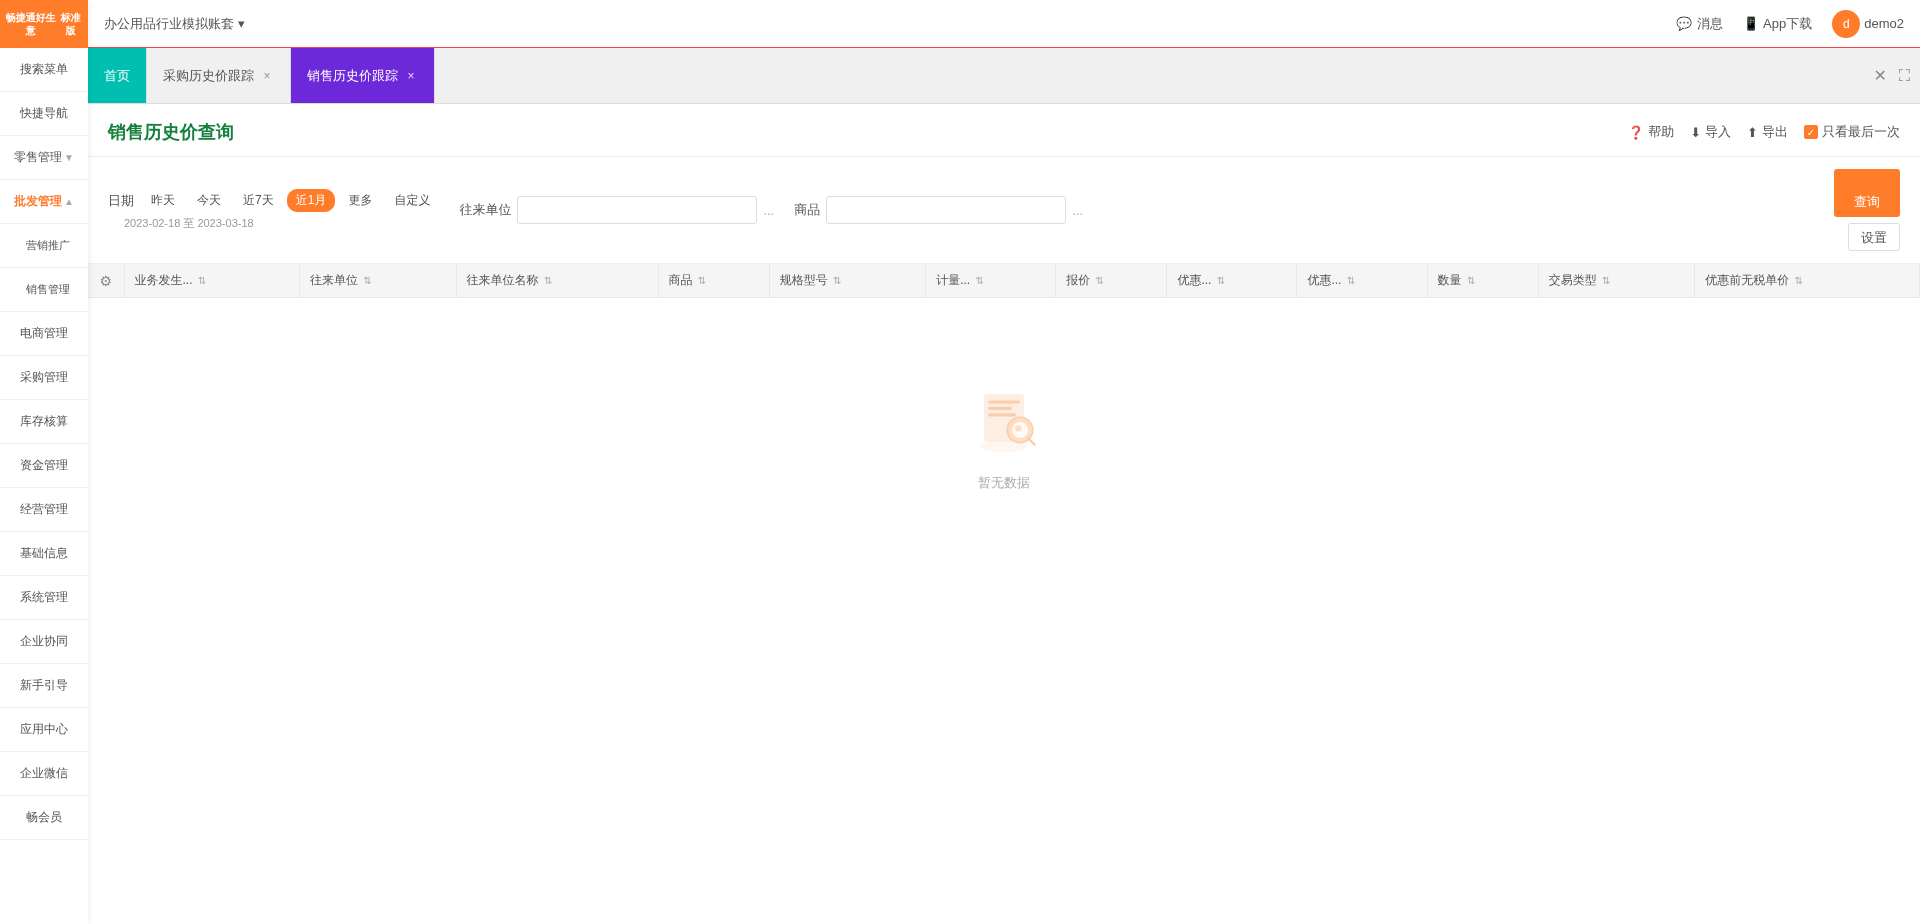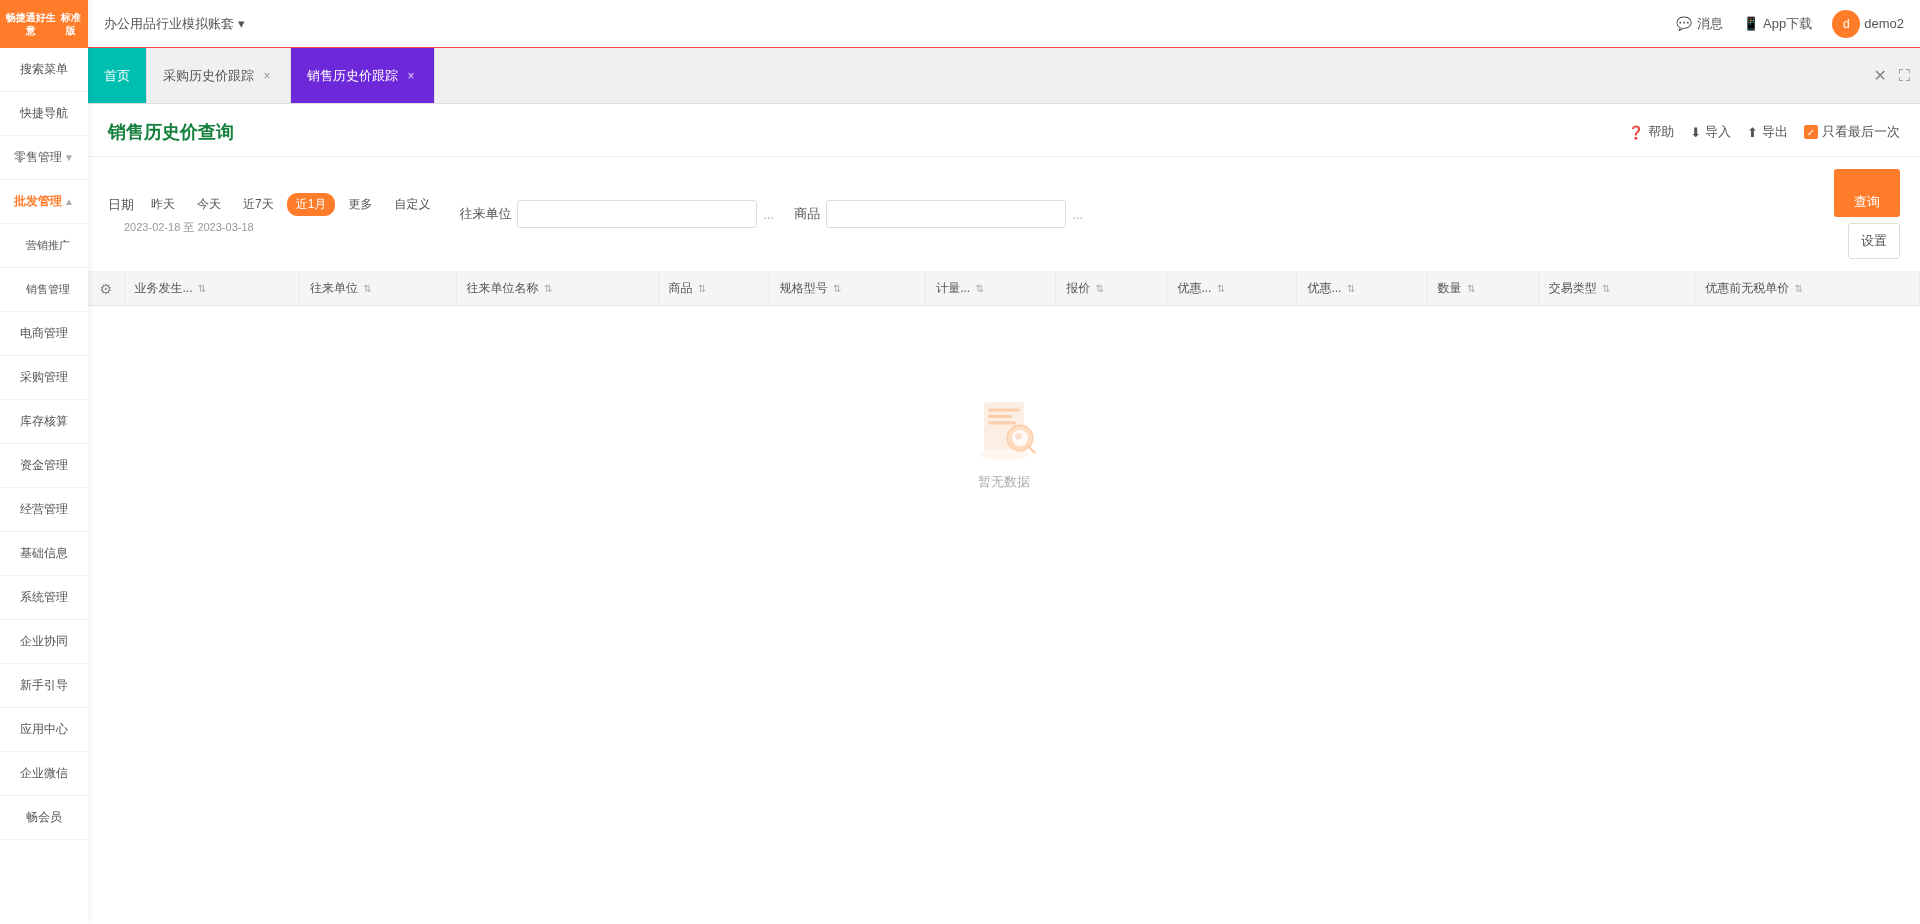--- a/index.html
+++ b/index.html
@@ -273,21 +273,21 @@
       height: 40px;
     }
     .btn-settings {
       background: #fff;
       color: #555;
       border: 1px solid #ddd;
       border-radius: 3px;
       padding: 5px 12px;
       font-size: 13px;
       cursor: pointer;
-      height: 36px;
+      height: 28px;
     }
 
     
     .table-container {
       flex: 1;
       overflow: auto;
     }
     table {
       width: 100%;
       border-collapse: collapse;
@@ -322,21 +322,21 @@
       padding: 80px 0;
     }
     .empty-icon {
       width: 80px;
       height: 80px;
       opacity: 0.7;
     }
     .empty-text {
       color: #aaa;
       font-size: 13px;
-      margin-top: 7px;
+      margin-top: 16px;
     }
     .filter-date-section {
       display: flex;
       flex-direction: column;
       gap: 4px;
     }
     .filter-input-item {
       display: flex;
       align-items: center;
       gap: 6px;

